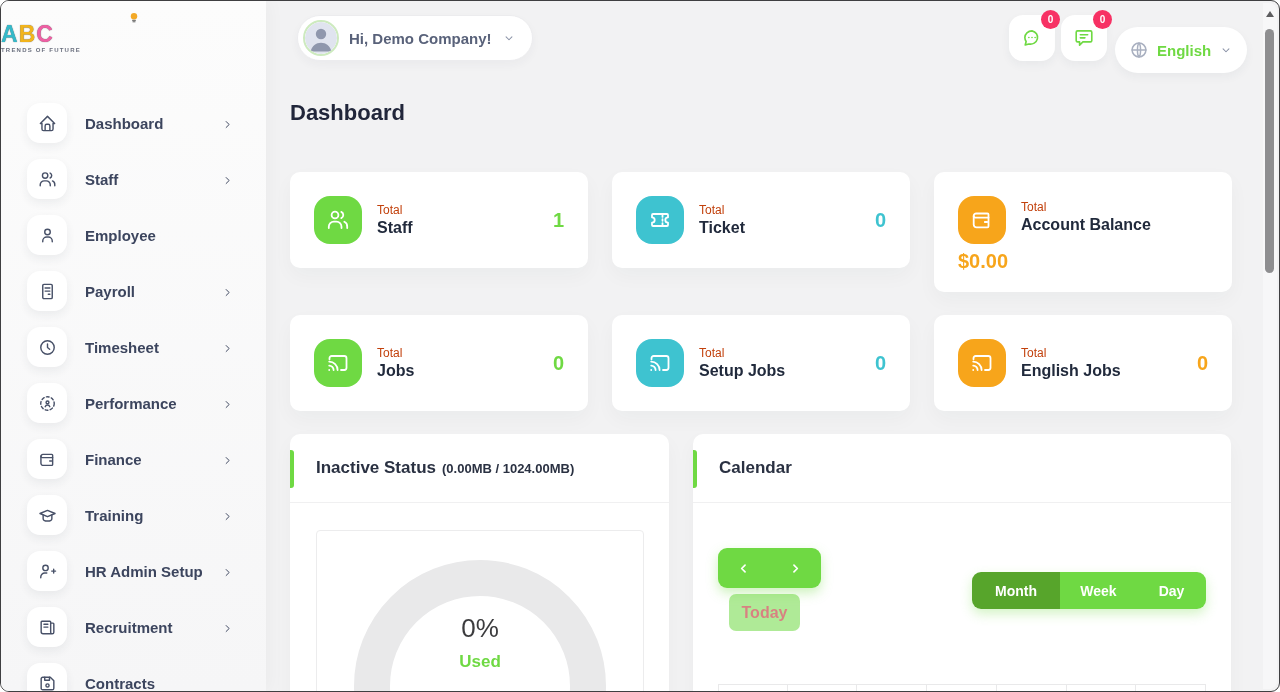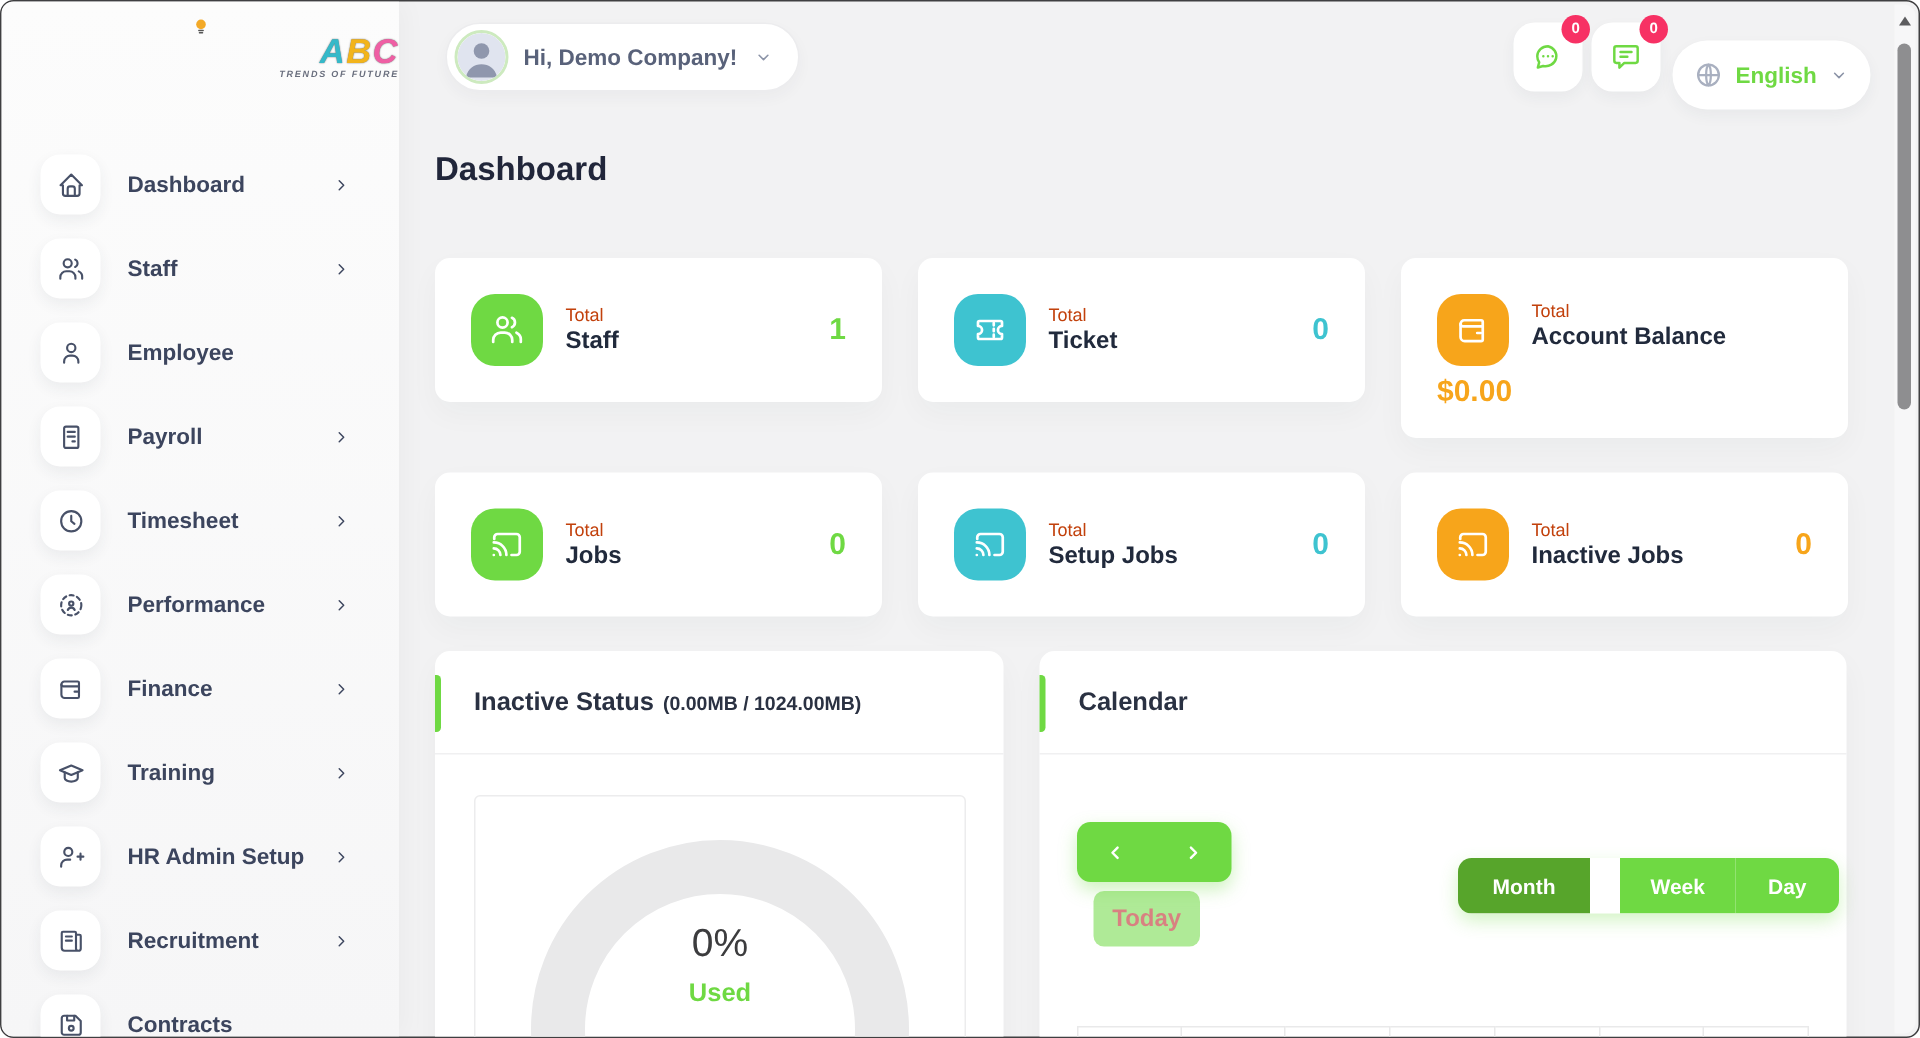--- a/index.html
+++ b/index.html
@@ -4,21 +4,21 @@
 <style>
   * { margin:0; padding:0; box-sizing:border-box; }
   body { background:#ffffff; font-family:"Liberation Sans", sans-serif; }
   .window{ position:relative; width:1280px; height:692px; background:#f2f2f3;
            border:1px solid #3f3f41; border-radius:9px; overflow:hidden; }
 
   
   .sidebar{ position:absolute; left:0; top:0; bottom:0; width:265px;
             background:linear-gradient(180deg,#fcfcfc,#f6f6f7);
             box-shadow:4px 0 16px rgba(0,0,0,.03); }
-  .logo{ position:absolute; top:10px; left:0; width:265px; text-align:right;font-style:italic; }
+  .logo{ position:absolute; top:10px; left:0; width:265px; text-align:left; }
   .logo .bulb{ display:block; margin:0 auto -2px; width:14px; height:14px; }
   .logo .letters{ font-size:23px; font-weight:800; letter-spacing:1px; line-height:22px;
                   text-shadow:0 0 1px #555; }
   .logo .l-a{ color:#35b9c9; } .logo .l-b{ color:#f2b41c; } .logo .l-c{ color:#ef5fa4; }
   .logo .tagline{ font-size:6px; letter-spacing:1.2px; color:#6a6f7e; margin-top:2px; font-weight:700; }
   .side-items{ position:absolute; top:94px; left:0; right:0; }
   .side-item{ height:56px; display:flex; align-items:center; padding-left:26px; position:relative; cursor:pointer; }
   .side-icon{ width:40px; height:40px; background:#fff; border-radius:13px;
               box-shadow:0 4px 10px rgba(40,50,70,.07); display:flex; align-items:center; justify-content:center; color:#485168; }
   .side-icon svg{ width:19px; height:19px; }
@@ -79,21 +79,21 @@
             display:flex; box-shadow:0 5px 12px rgba(111,217,67,.35); }
   .cal-nav span{ flex:1; display:flex; align-items:center; justify-content:center; color:#fff; cursor:pointer; }
   .cal-nav svg{ width:15px; height:15px; stroke-width:2.6; }
   .cal-today{ position:absolute; left:36px; top:160px; width:71px; height:37px; background:#6fd943; opacity:.55; border-radius:7px;
               color:#b91c1c; font-size:16px; font-weight:600; display:flex; align-items:center; justify-content:center; cursor:pointer; }
   .cal-title{ position:absolute; left:181px; top:130px; width:96px; font-size:19px; font-weight:800; color:#10131c; line-height:30px; }
   .cal-views{ position:absolute; left:279px; top:138px; height:37px; display:flex; border-radius:9px; overflow:hidden;
               box-shadow:0 5px 12px rgba(111,217,67,.3); }
   .cal-view{ background:#6fd943; color:#fff; font-size:14px; font-weight:600; display:flex; align-items:center; justify-content:center; cursor:pointer; }
   .cal-view.v-month{ width:88px; background:#57a52b; }
-  .cal-view.v-week{ width:77px;margin-left:20px; } .cal-view.v-day{ width:69px; }
+  .cal-view.v-week{ width:77px; } .cal-view.v-day{ width:69px; }
   .cal-grid{ position:absolute; left:25px; right:25px; top:250px; display:grid; grid-template-columns:repeat(7,1fr); }
   .cal-grid div{ height:30px; border:1px solid #e9e9ea; border-left:none; }
   .cal-grid div:first-child{ border-left:1px solid #e9e9ea; }
 </style>
 </head>
 <body>
 
 <div class="window">
 
   <div class="sidebar">
@@ -347,21 +347,21 @@
     <div class="stat-value" style="color: rgb(62, 195, 208);">0</div>
   </div>
   <div class="card stat" style="left:933px; top:314px;">
     <span class="stat-icon" style="background: rgb(247, 165, 27);">
         <svg class="stroke" viewBox="0 0 24 24">
           <path d="M3.2 19h.01M7.6 19a4.4 4.4 0 0 0-4.4-4.4M11.6 19a8.4 8.4 0 0 0-8.4-8.4M15 19h3.3a2.2 2.2 0 0 0 2.2-2.2V7.2A2.2 2.2 0 0 0 18.3 5H5.7a2.2 2.2 0 0 0-2.2 2.2v1.1"></path>
         </svg>
       </span>
     <div class="stat-text">
       <div class="stat-prefix">Total</div>
-      <div class="stat-label">Inactive Jobs</div>
+      <div class="stat-label">English Jobs</div>
     </div>
     <div class="stat-value" style="color: rgb(247, 165, 27);">0</div>
   </div>
 
   <div class="card" style="left:289px; top:433px; width:379px; height:430px;">
     <div class="panel-header">
       <span class="accent-bar"></span>
       <span class="panel-title">Inactive Status</span>
       <span class="panel-sub">(0.00MB / 1024.00MB)</span>
     </div>

